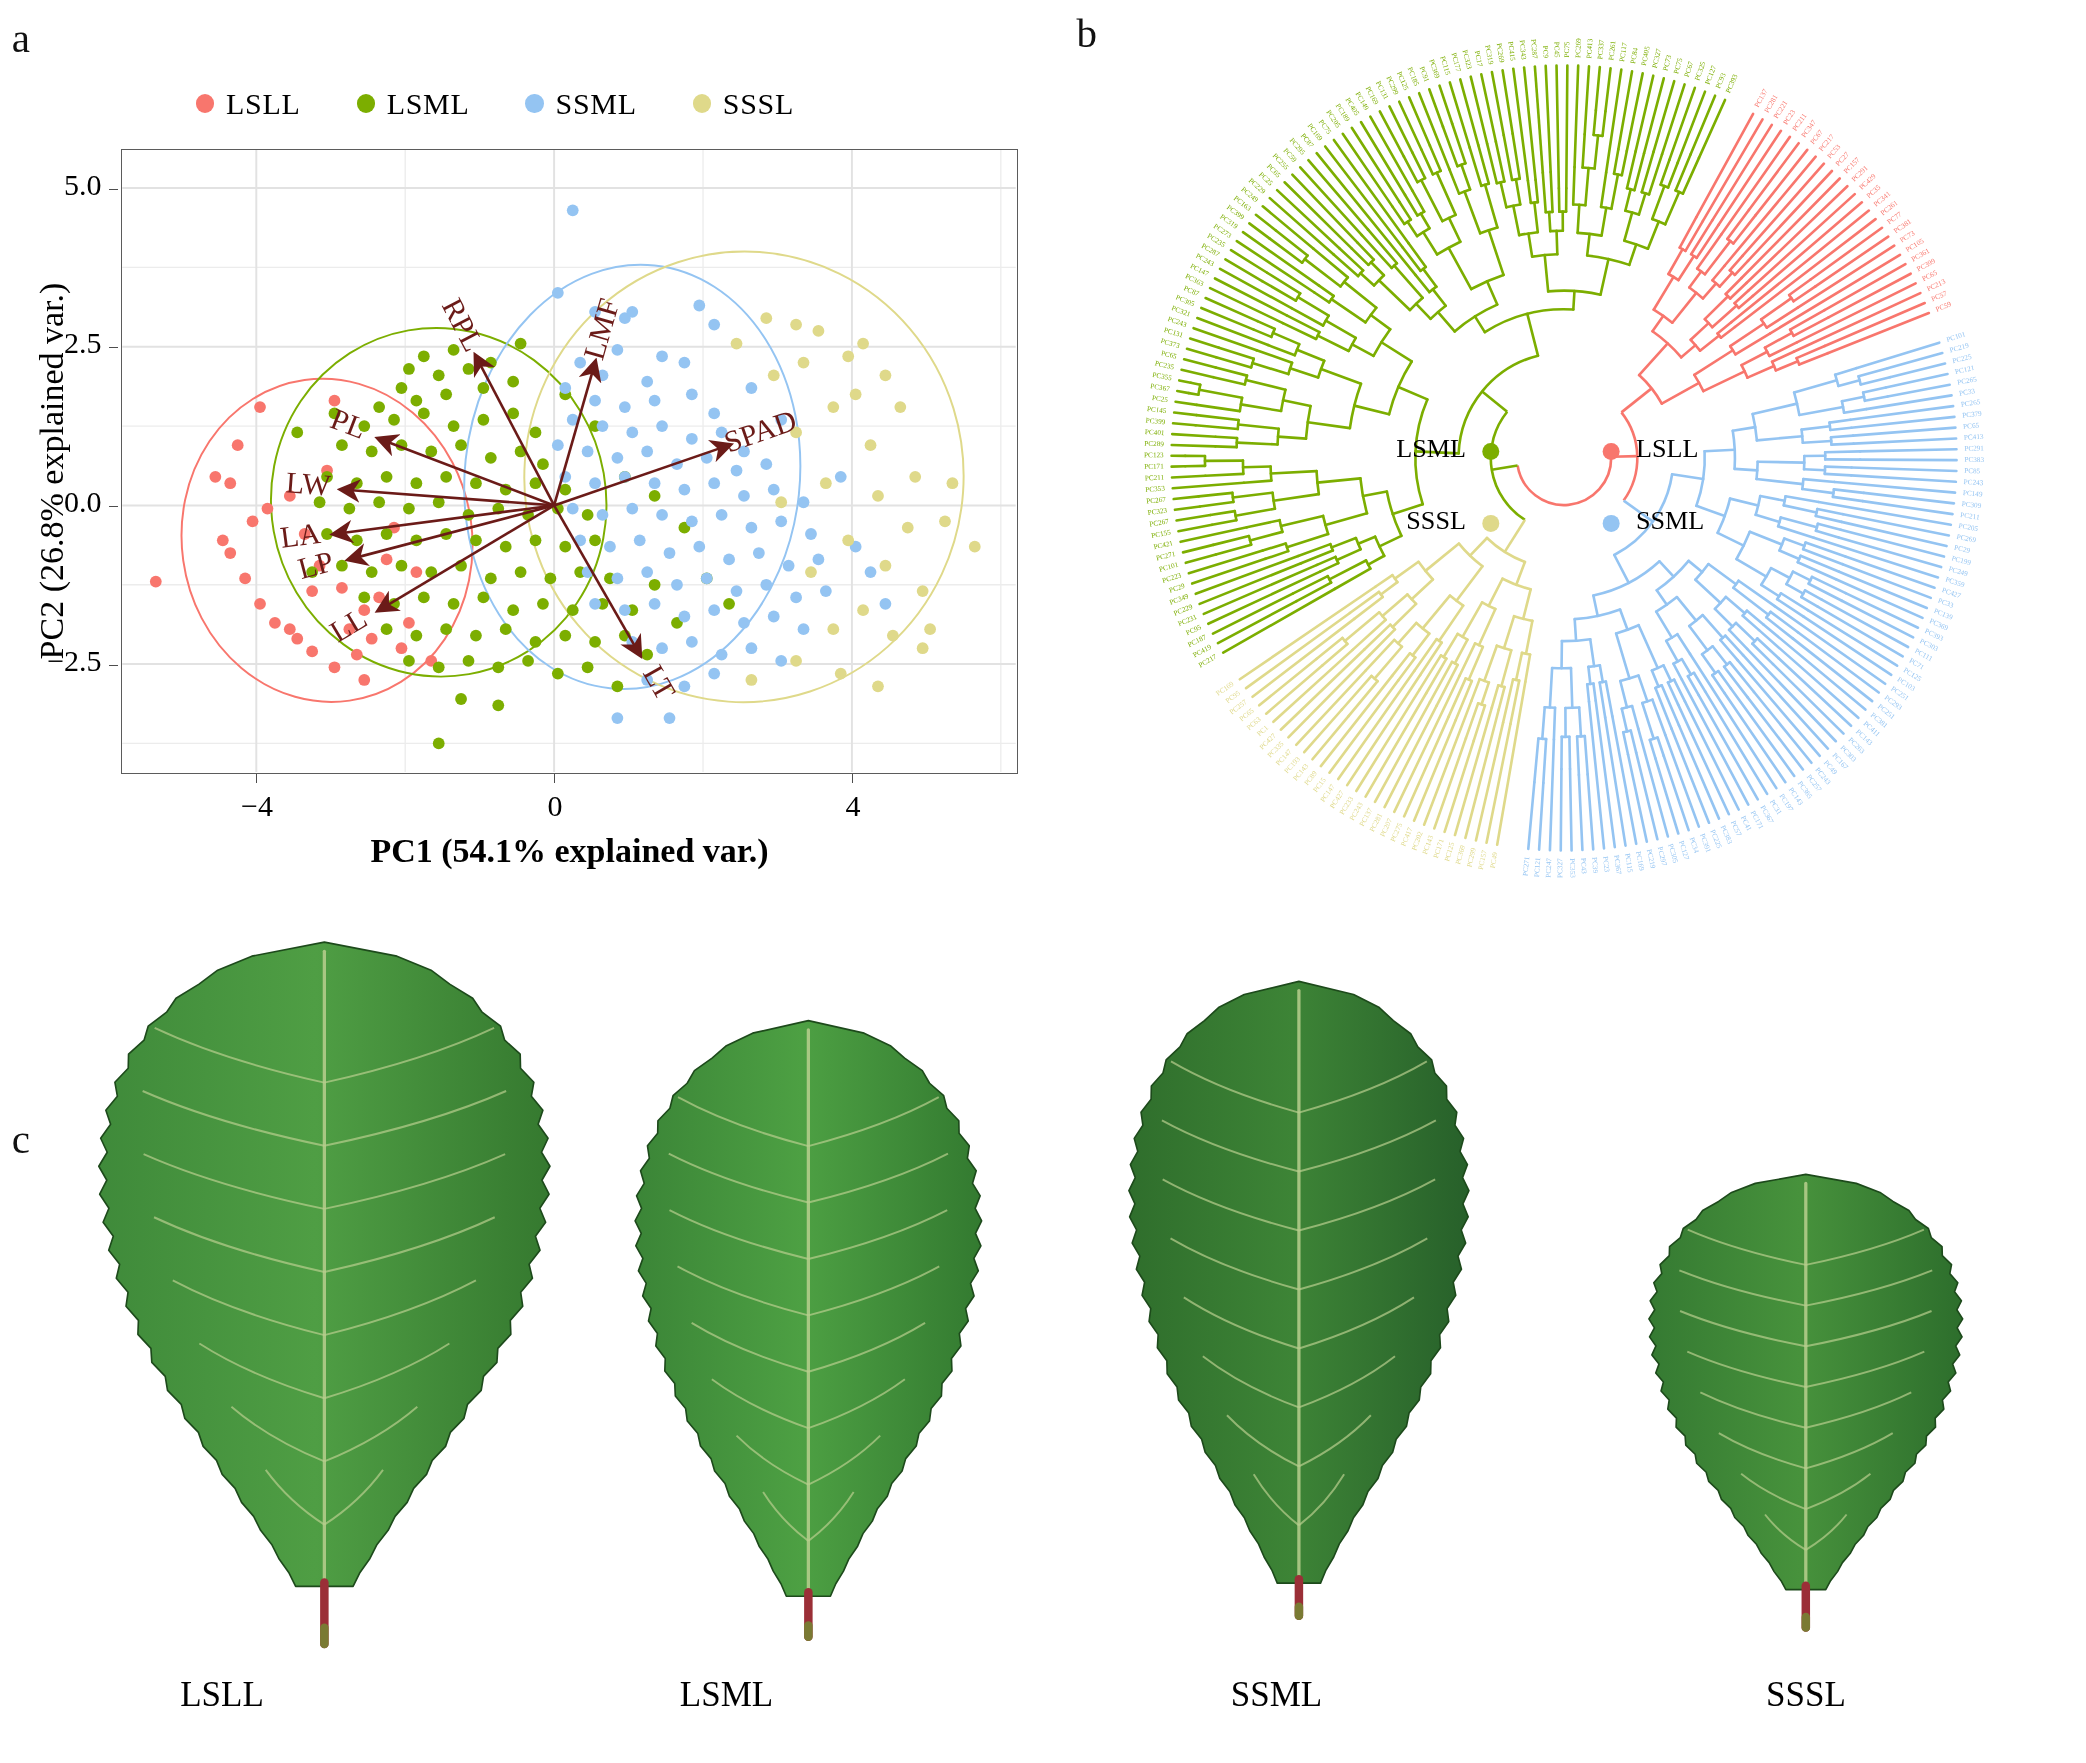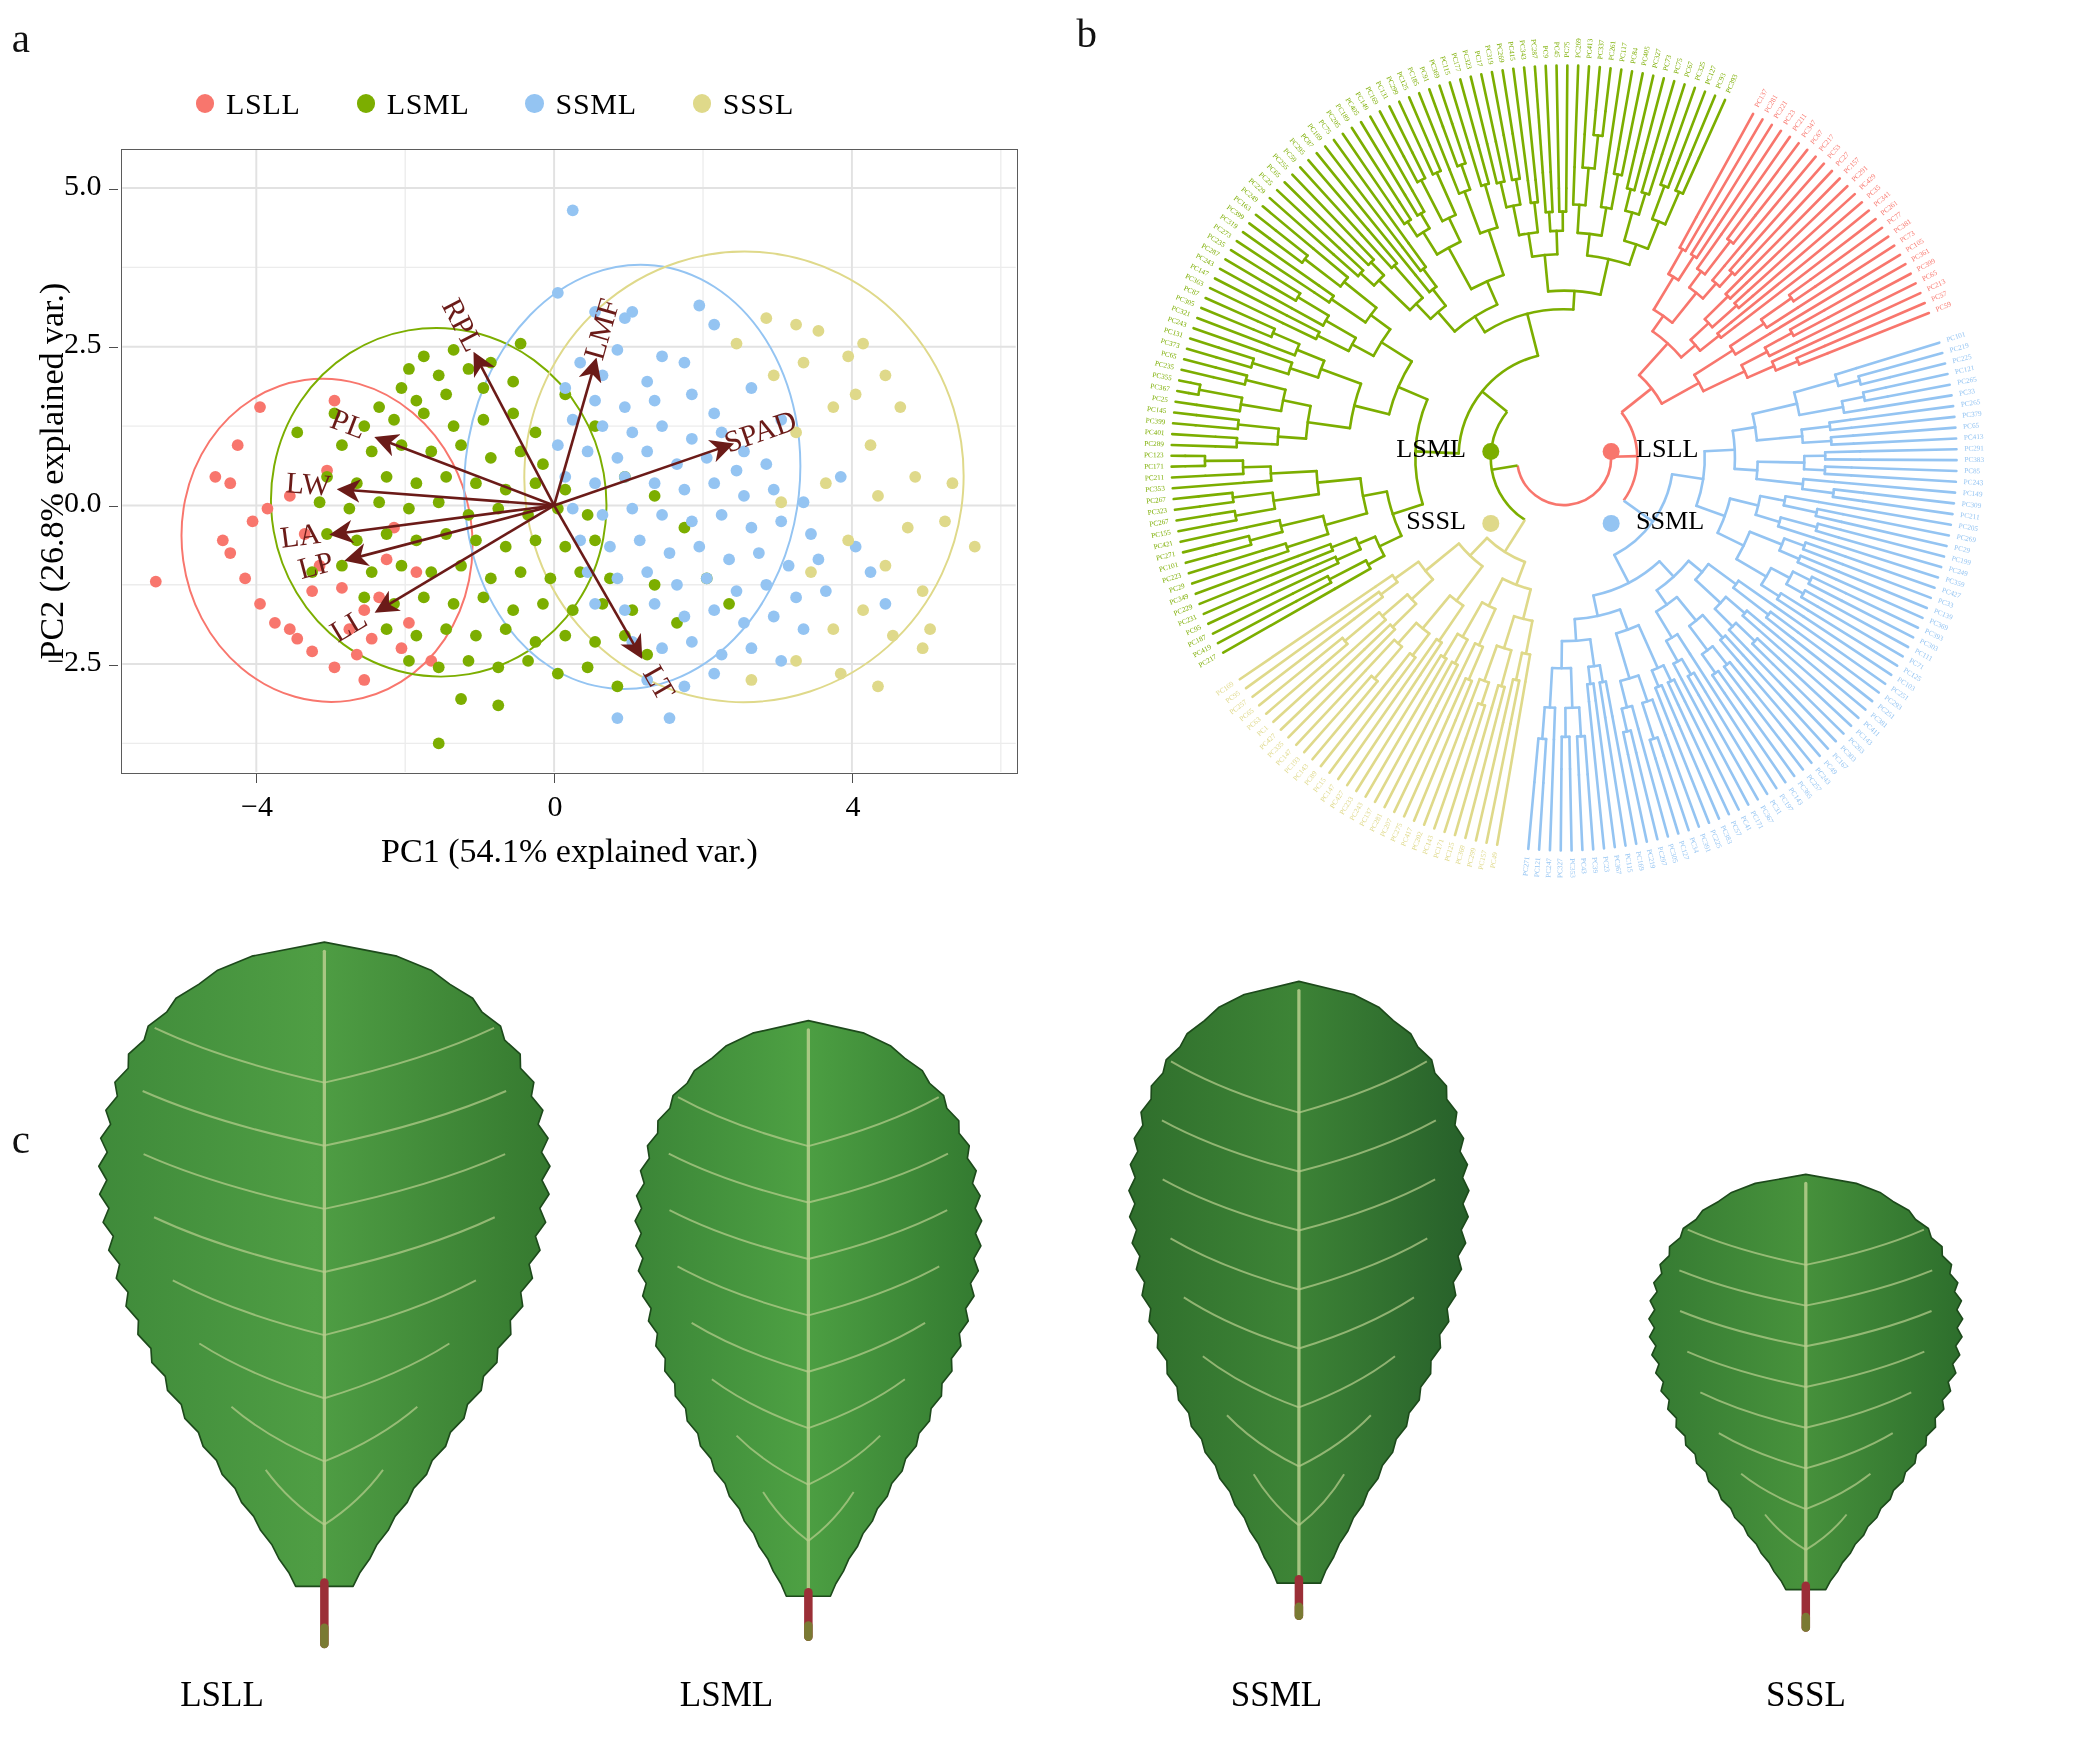--- a/index.html
+++ b/index.html
@@ -15,21 +15,21 @@
   .legend-entry{display:flex;align-items:center;gap:11.8px;margin-right:56px;}
   .legend-dot{width:18.3px;height:18.3px;border-radius:50%;display:block;}
   .legend-text{font-size:30px;font-family:"Liberation Serif",serif;letter-spacing:0.7px;}
   #pca-frame{position:absolute;left:121px;top:149px;width:897px;height:625px;
              border:1.3px solid #5b5b5b;background:#fff;box-sizing:border-box;}
   #pca-svg{position:absolute;left:0;top:0;}
   .ytick{position:absolute;right:1055px;font-size:30px;text-align:right;width:131px;}
   .ytick-mark{position:absolute;width:9.2px;height:1.3px;background:#4d4d4d;}
   .xtick{position:absolute;font-size:30px;text-align:center;width:92px;}
   .xtick-mark{position:absolute;width:1.3px;height:9.2px;background:#4d4d4d;}
-  #xlab-a{position:absolute;left:121px;top:832px;width:897px;text-align:center;font-size:34px;}
+  #xlab-a{position:absolute;left:121px;top:832px;width:897px;text-align:center;font-size:34px;font-weight:bold;}
   #ylab-a{position:absolute;left:-275px;top:452px;width:654px;text-align:center;font-size:34px;
           transform:rotate(-90deg);transform-origin:center;}
 
   
   #panel-b{position:absolute;left:1047px;top:0px;width:1040px;height:929px;}
 
   
   #panel-c{position:absolute;left:0px;top:916px;width:2087px;height:847px;}
   .leaf-cell{position:absolute;text-align:center;}
   .leaf-name{font-size:35px;font-family:"Liberation Serif",serif;}

